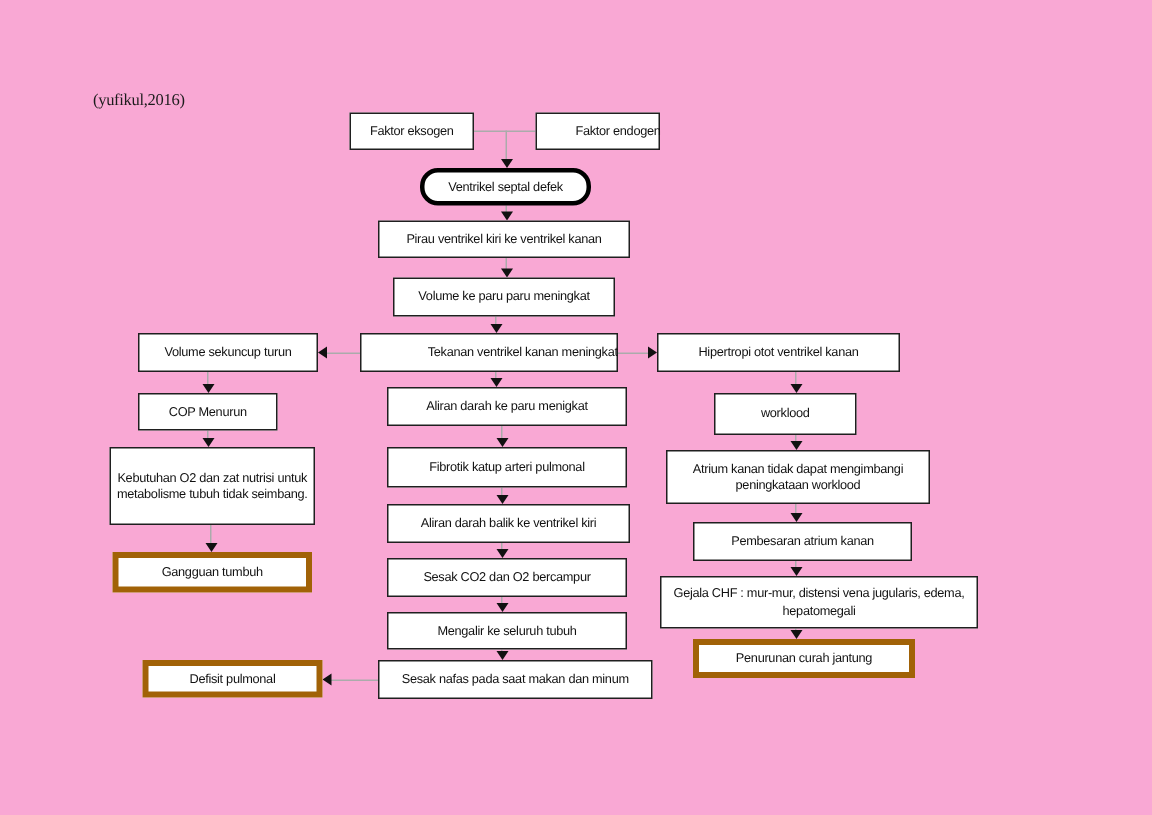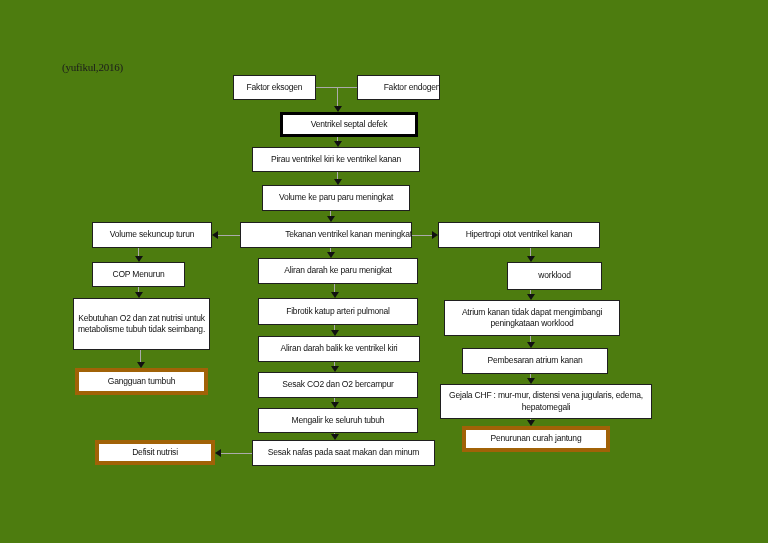--- a/index.html
+++ b/index.html
@@ -1,18 +1,18 @@
 <!DOCTYPE html>
 <html><head>
 <meta charset="utf-8">
 <style>
   html,body{margin:0;padding:0;}
   body{width:768px;height:543px;background:#ffffff;position:relative;overflow:hidden;
        font-family:"Liberation Sans",sans-serif;}
-  #canvas{position:absolute;left:0;top:0;width:768px;height:543px;background:#4d7c0f;}
+  #canvas{position:absolute;left:0;top:0;width:768px;height:543px;background:#f9a8d4;}
   .citation{position:absolute;left:62px;top:61px;font-family:"Liberation Serif",serif;
             font-size:11px;color:#1c1c1c;letter-spacing:-0.2px;}
   .node{position:absolute;box-sizing:border-box;background:#ffffff;
         display:flex;align-items:center;justify-content:center;text-align:center;
         font-weight:normal;font-size:8.5px;letter-spacing:-0.2px;color:#111111;
         line-height:1.35;padding:1px 3px;}
   .node.single{white-space:nowrap;}
   .node.b1{border:1.5px solid #1f1f1f;}
   .node.b3{border:3px solid #000000;}
   .node.b4{border:4px solid #a16207;}
@@ -71,35 +71,35 @@
       <div class="cline" style="left: 530px; top: 336px; width: 1.2px; height: 7px;"></div>
       <div class="arrow down" style="left: 526.5px; top: 342px;"></div>
       <div class="cline" style="left: 530px; top: 374px; width: 1.2px; height: 5px;"></div>
       <div class="arrow down" style="left: 526.5px; top: 378px;"></div>
       <div class="cline" style="left: 530px; top: 419px; width: 1.2px; height: 2px;"></div>
       <div class="arrow down" style="left: 526.5px; top: 420px;"></div>
     </div>
   <div id="node-layer">
       <div class="node b1 single" style="left: 233px; top: 75px; width: 83px; height: 25px;">Faktor eksogen</div>
       <div class="node b1 single" style="left: 357px; top: 75px; width: 83px; height: 25px; padding-left: 30px;">Faktor endogen</div>
-      <div class="node b3 single" style="left: 280px; top: 112px; width: 138px; height: 25px;">Ventrikel septal defek</div>
+      <div class="node b3 single" style="left: 280px; top: 112px; width: 114px; height: 25px; border-radius: 12px;">Ventrikel septal defek</div>
       <div class="node b1 single" style="left: 252px; top: 147px; width: 168px; height: 25px;">Pirau ventrikel kiri ke ventrikel kanan</div>
       <div class="node b1 single" style="left: 262px; top: 185px; width: 148px; height: 26px;">Volume ke paru paru meningkat</div>
       <div class="node b1 single" style="left: 92px; top: 222px; width: 120px; height: 26px;">Volume sekuncup turun</div>
       <div class="node b1 single" style="left: 240px; top: 222px; width: 172px; height: 26px; padding-left: 48px;">Tekanan ventrikel kanan meningkat</div>
       <div class="node b1 single" style="left: 438px; top: 222px; width: 162px; height: 26px;">Hipertropi otot ventrikel kanan</div>
       <div class="node b1 single" style="left: 92px; top: 262px; width: 93px; height: 25px;">COP Menurun</div>
       <div class="node b1 single" style="left: 258px; top: 258px; width: 160px; height: 26px;">Aliran darah ke paru menigkat</div>
-      <div class="node b1 single" style="left: 507px; top: 262px; width: 95px; height: 28px;">worklood</div>
+      <div class="node b1 single" style="left: 476px; top: 262px; width: 95px; height: 28px;">worklood</div>
       <div class="node b1" style="left: 73px; top: 298px; width: 137px; height: 52px;">Kebutuhan O2 dan zat nutrisi untuk metabolisme tubuh tidak seimbang.</div>
       <div class="node b1 single" style="left: 258px; top: 298px; width: 160px; height: 27px;">Fibrotik katup arteri pulmonal</div>
       <div class="node b1" style="left: 444px; top: 300px; width: 176px; height: 36px;">Atrium kanan tidak dapat mengimbangi peningkataan worklood</div>
       <div class="node b1 single" style="left: 258px; top: 336px; width: 162px; height: 26px;">Aliran darah balik ke ventrikel kiri</div>
       <div class="node b1 single" style="left: 462px; top: 348px; width: 146px; height: 26px;">Pembesaran atrium kanan</div>
       <div class="node b4 single" style="left: 75px; top: 368px; width: 133px; height: 27px;">Gangguan tumbuh</div>
       <div class="node b1 single" style="left: 258px; top: 372px; width: 160px; height: 26px;">Sesak CO2 dan O2 bercampur</div>
       <div class="node b1" style="left: 440px; top: 384px; width: 212px; height: 35px;">Gejala CHF : mur-mur, distensi vena jugularis, edema, hepatomegali</div>
       <div class="node b1 single" style="left: 258px; top: 408px; width: 160px; height: 25px;">Mengalir ke seluruh tubuh</div>
       <div class="node b4 single" style="left: 462px; top: 426px; width: 148px; height: 26px;">Penurunan curah jantung</div>
       <div class="node b1 single" style="left: 252px; top: 440px; width: 183px; height: 26px;">Sesak nafas pada saat makan dan minum</div>
-      <div class="node b4 single" style="left: 95px; top: 440px; width: 120px; height: 25px;">Defisit nutrisi</div>
+      <div class="node b4 single" style="left: 95px; top: 440px; width: 120px; height: 25px;">Defisit pulmonal</div>
     </div>
 </div>
 
 </body></html>

